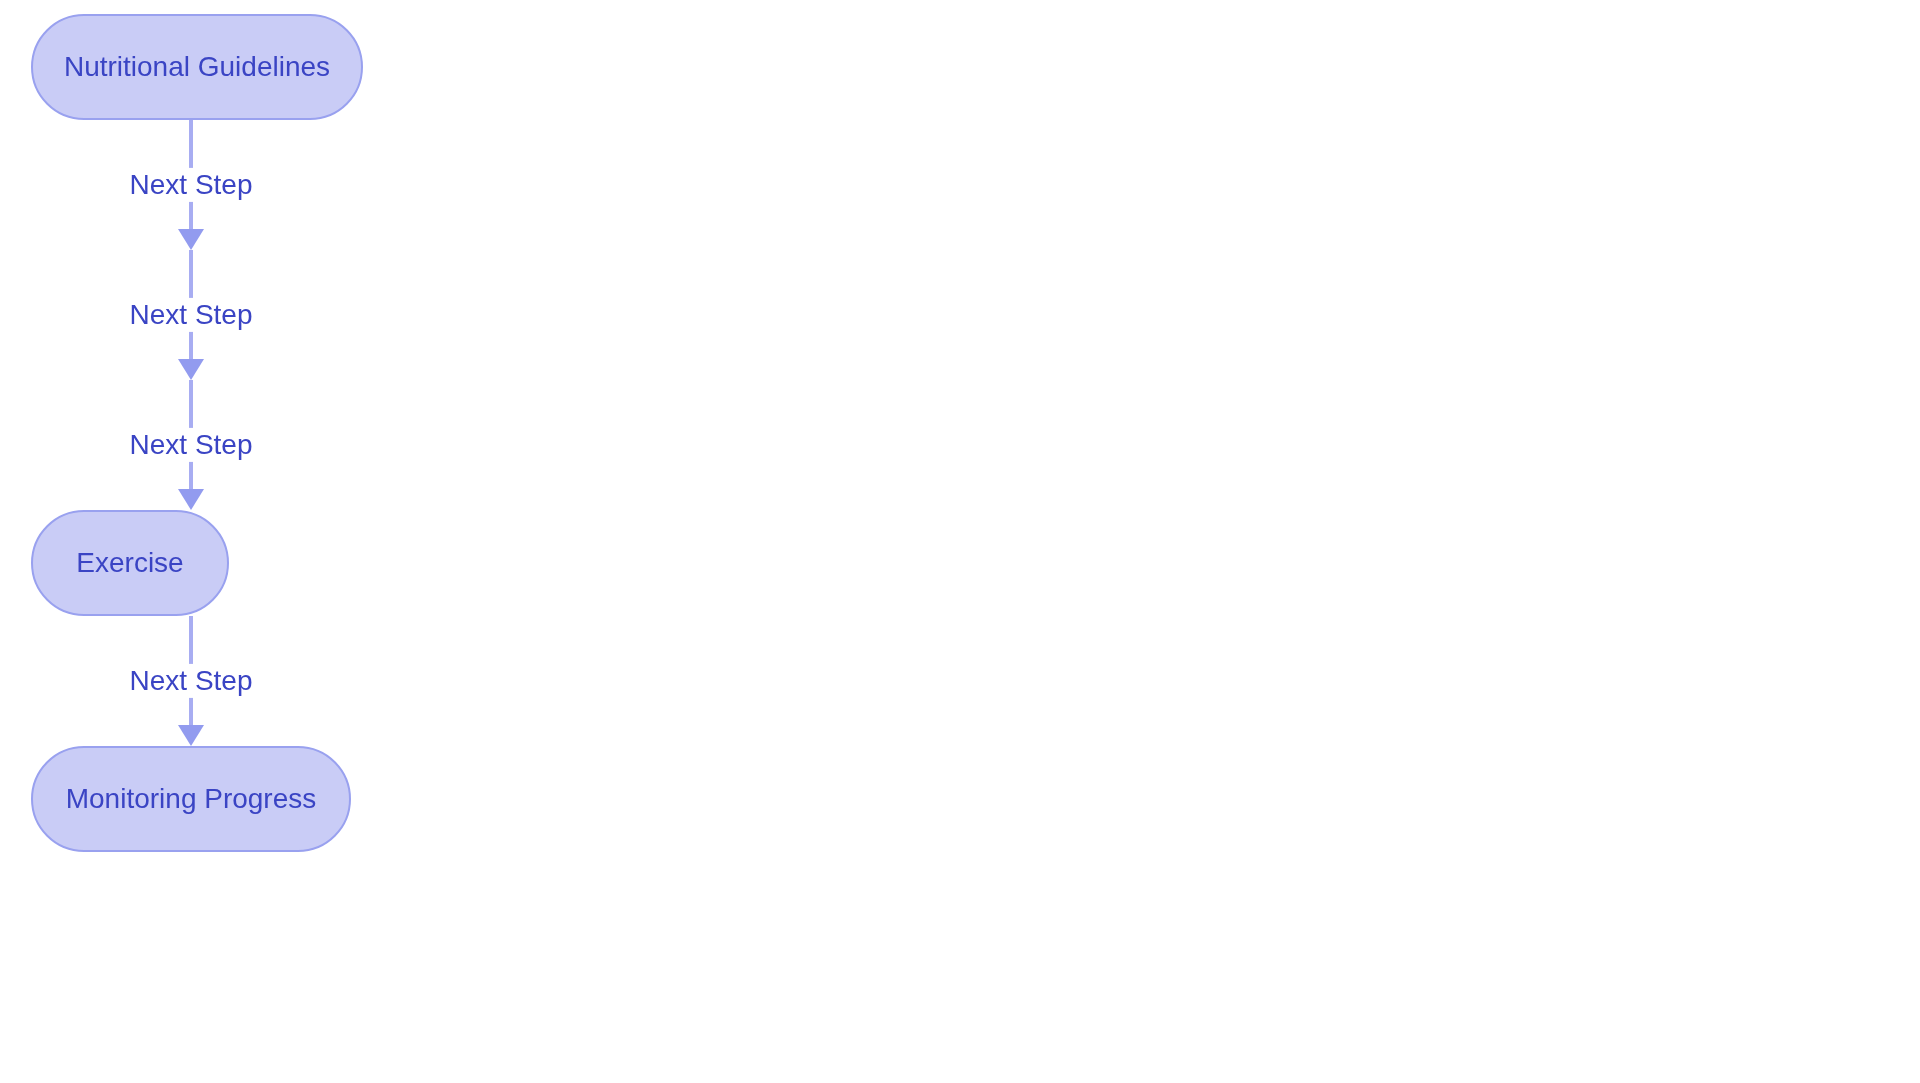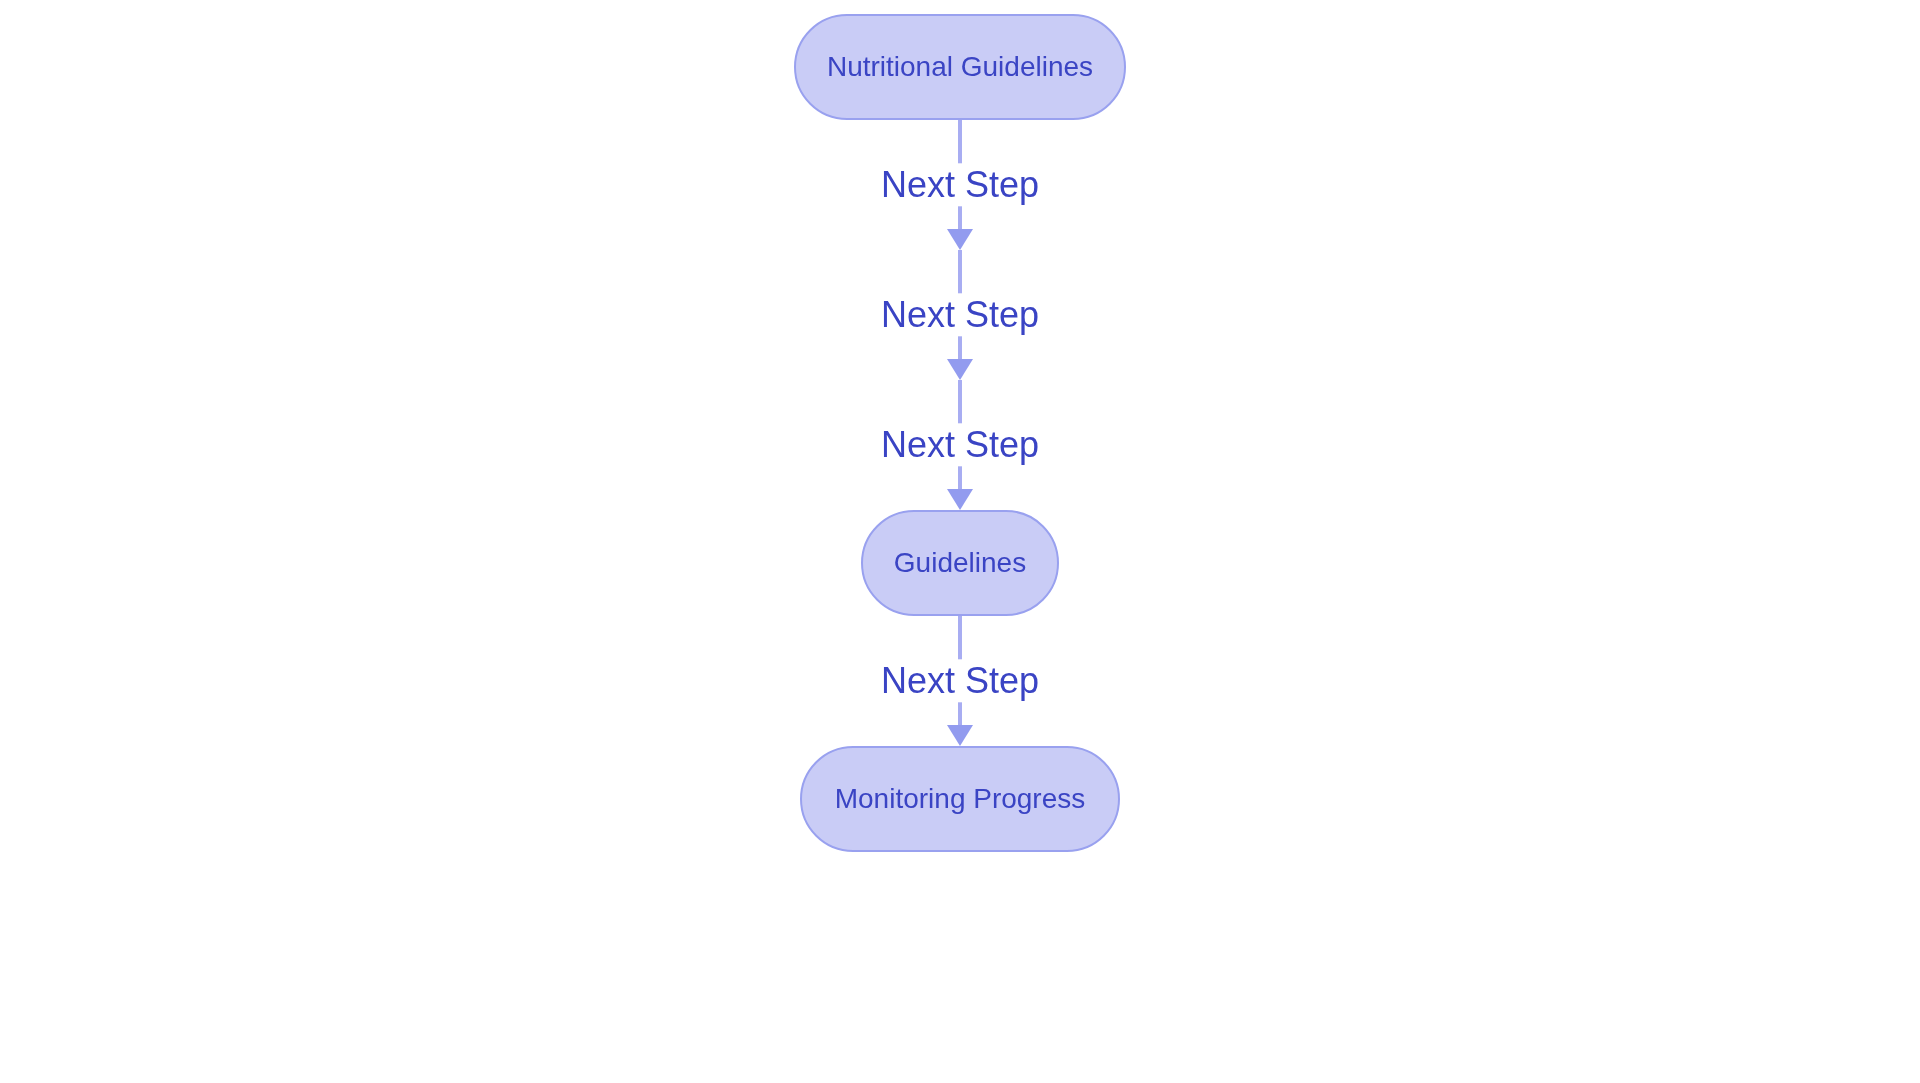--- a/index.html
+++ b/index.html
@@ -10,23 +10,24 @@
     height: 1083px;
     overflow: hidden;
     font-family: "Liberation Sans", sans-serif;
   }
   .canvas {
     width: 1920px;
     height: 1083px;
     background: var(--background, #ffffff);
     display: flex;
     flex-direction: column;
-    align-items: center;
+    align-items: flex-start;
     padding-top: 14px;
     box-sizing: border-box;
+    padding-left: 31px;
   }
   .node {
     height: 106px;
     box-sizing: border-box;
     border-radius: 53px;
     background: var(--node-fill, #c9ccf6);
     border: 2px solid var(--node-border, #99a1ef);
     color: var(--node-text, #3a44c4);
     font-size: 28px;
     display: flex;
@@ -66,21 +67,21 @@
     border-right: 13px solid transparent;
     border-top: 21px solid var(--arrowhead, #929bef);
   }
   .edge-label {
     position: absolute;
     left: 50%;
     top: 50%;
     transform: translate(-50%, -50%);
     background: var(--edge-label-bg, #ffffff);
     color: var(--edge-label-text, #3a44c4);
-    font-size: 36px;
+    font-size: 28px;
     line-height: 1.15;
     padding: 1px 8px;
     white-space: nowrap;
   }
 </style>
 </head>
 <body>
 
 <div class="canvas">
 
@@ -102,21 +103,21 @@
   </div>
 
 
   <div class="connector">
     <div class="edge-line"></div>
     <div class="arrowhead"></div>
     <div class="edge-label">Next Step</div>
   </div>
 
   <div class="node n3">
-    <span>Guidelines</span>
+    <span>Exercise</span>
   </div>
 
   <div class="connector">
     <div class="edge-line"></div>
     <div class="arrowhead"></div>
     <div class="edge-label">Next Step</div>
   </div>
 
   <div class="node n4">
     <span>Monitoring Progress</span>

